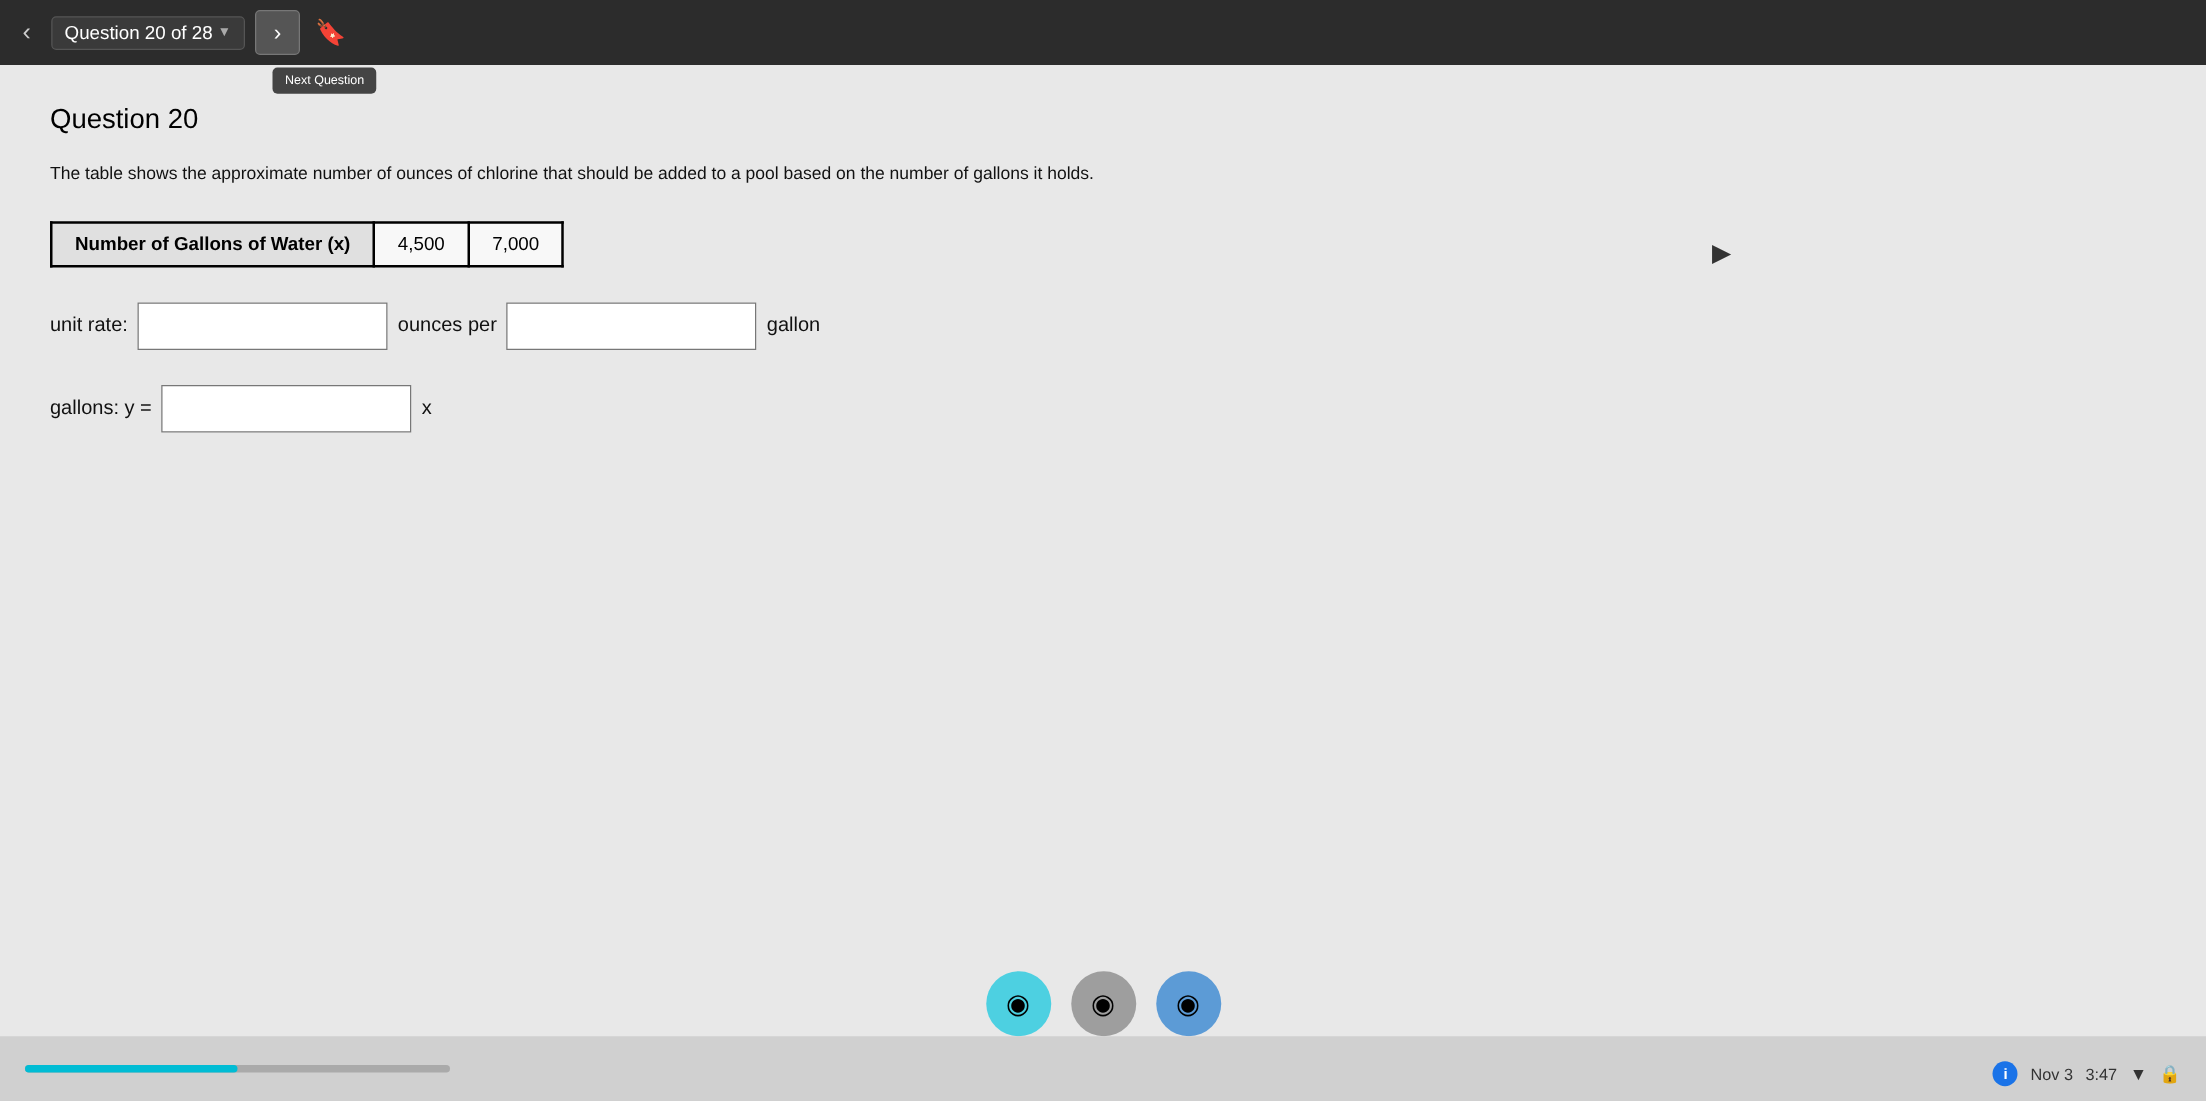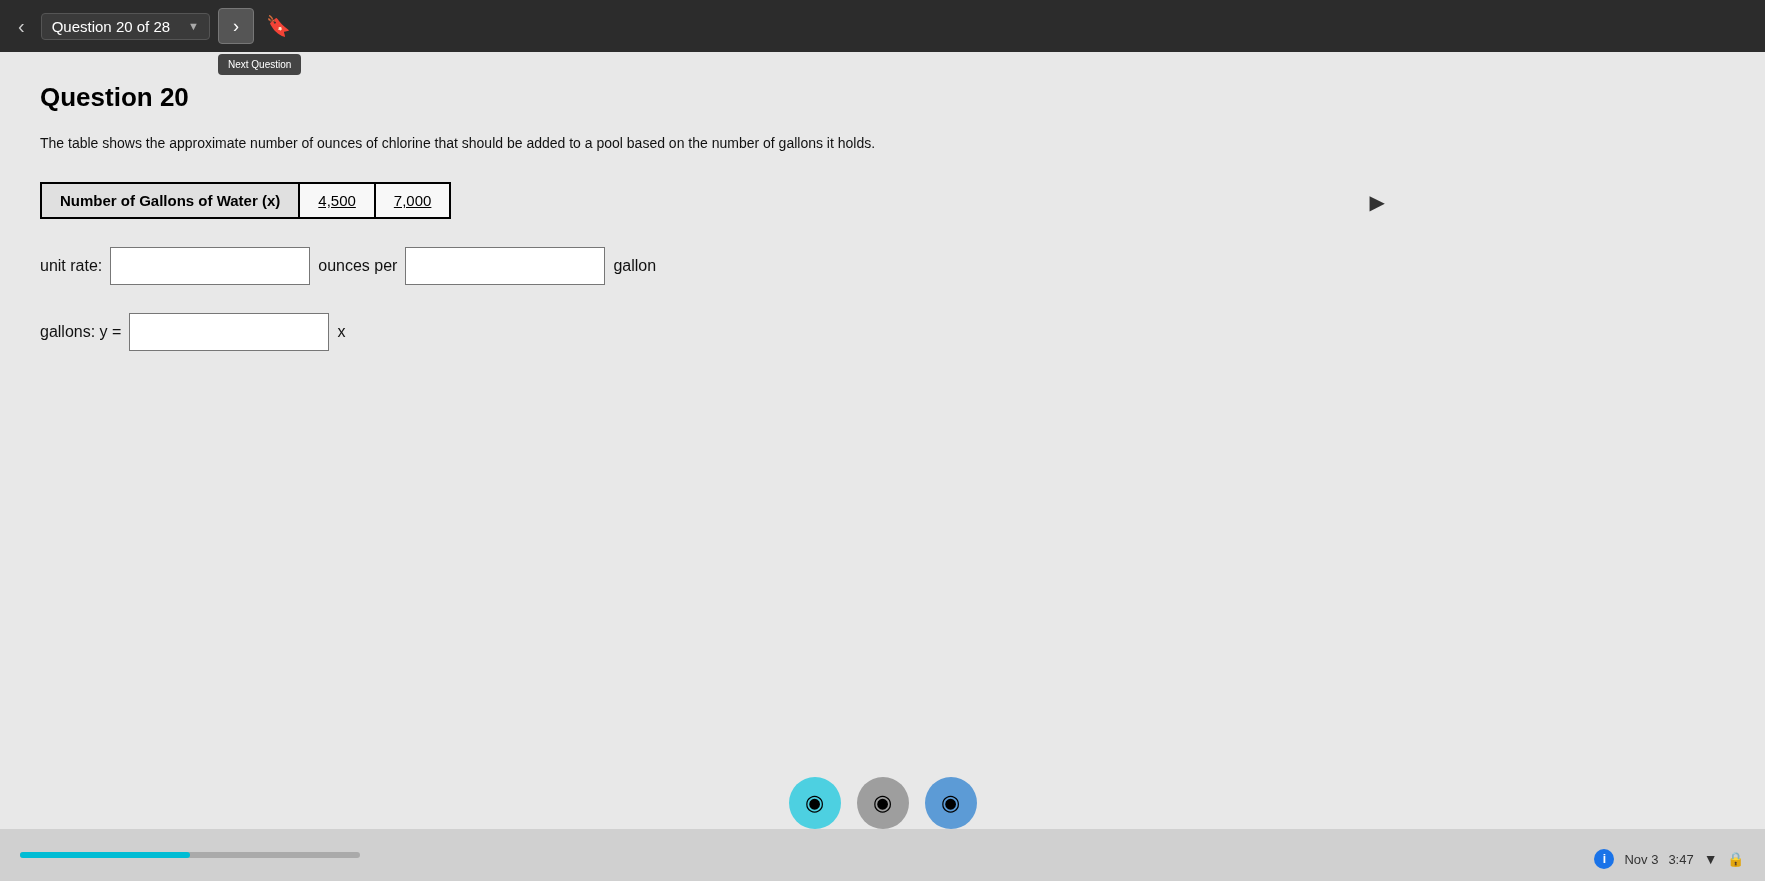--- a/index.html
+++ b/index.html
@@ -34,21 +34,21 @@
 
     #question-selector {
       display: flex;
       align-items: center;
       background: #3a3a3a;
       border: 1px solid #555;
       border-radius: 4px;
       padding: 4px 10px;
       color: #fff;
       font-size: 15px;
-      gap: 18px;
+      gap: 4px;
       cursor: pointer;
     }
 
     #question-selector .dropdown-arrow {
       font-size: 11px;
       color: #aaa;
     }
 
     #next-btn {
       background: #555;
@@ -87,22 +87,22 @@
     }
 
     
     #main {
       background: #e8e8e8;
       padding: 30px 40px;
       min-height: 780px;
     }
 
     #question-title {
-      font-size: 26px;
-      font-weight: bold;
+      font-size: 22px;
+      font-weight: normal;
       color: #000;
       margin-bottom: 20px;
     }
 
     #question-text {
       font-size: 14px;
       color: #111;
       margin-bottom: 28px;
       line-height: 1.5;
     }
@@ -123,21 +123,20 @@
     #data-table th {
       background: #e0e0e0;
       font-weight: bold;
       text-align: center;
       min-width: 220px;
     }
 
     #data-table td {
       min-width: 70px;
       background: #f8f8f8;
-      text-decoration: underline;
     }
 
     #instructions-text {
       font-size: 16px;
       color: #111;
       margin-bottom: 30px;
       line-height: 1.5;
     }
 
     

